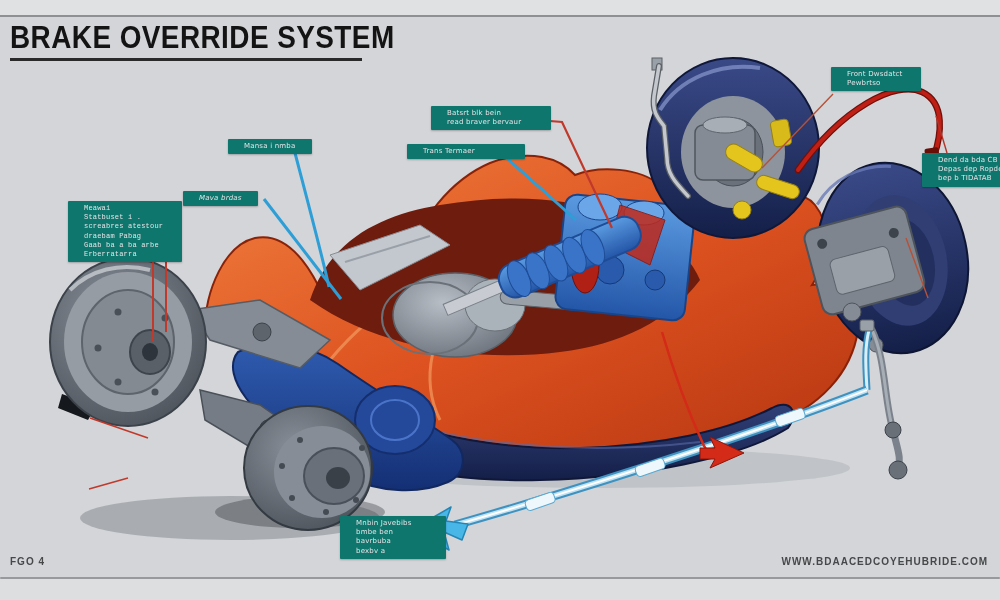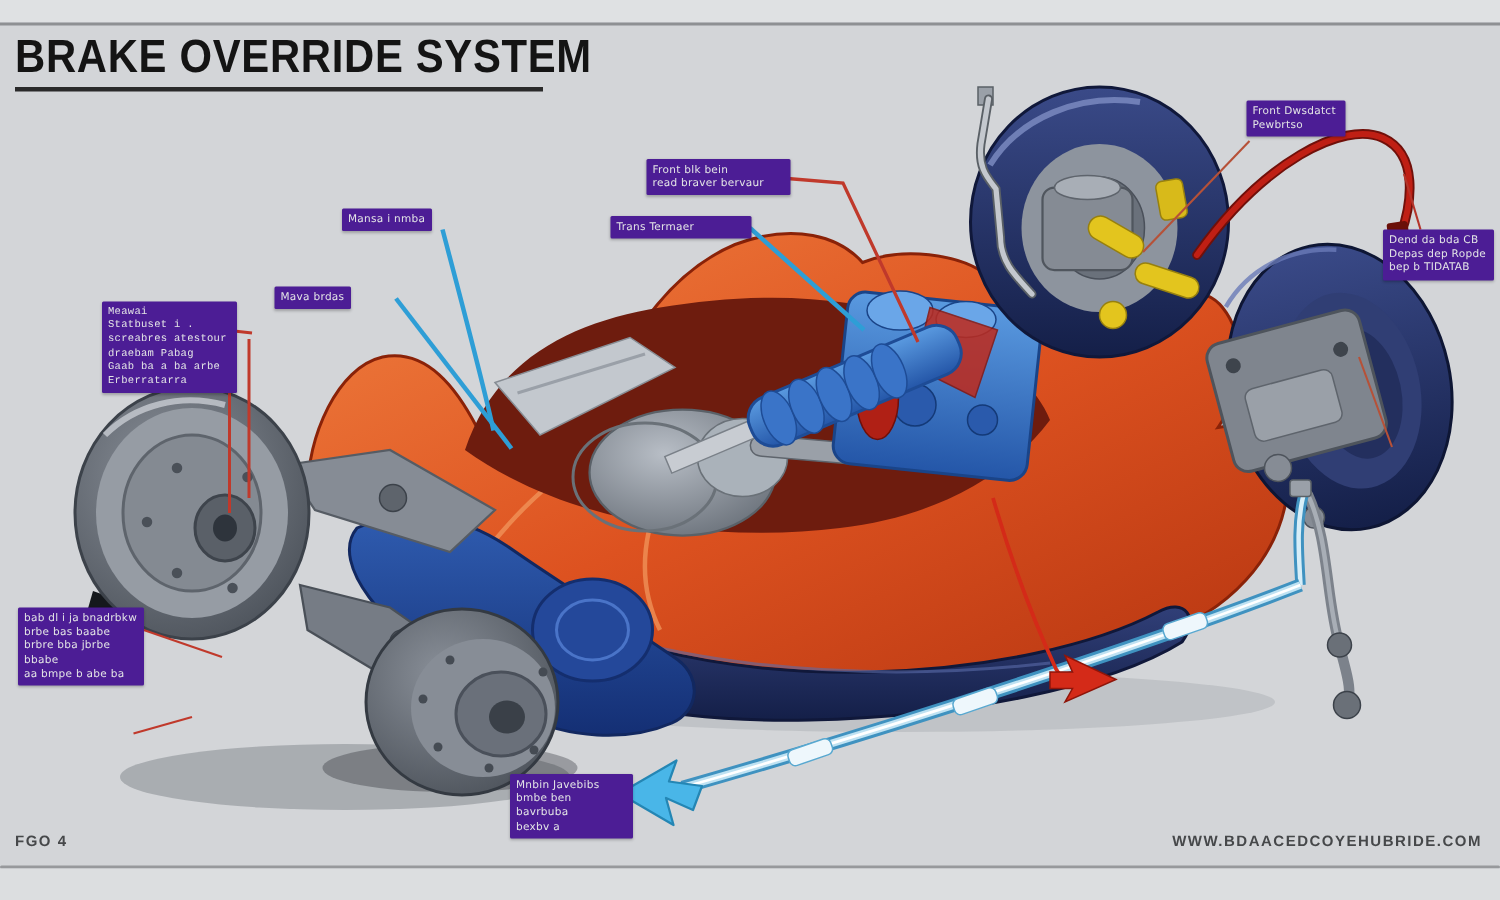--- a/index.html
+++ b/index.html
@@ -13,24 +13,24 @@
   .bottom-rule{position:absolute;left:0;top:577px;width:1000px;height:2px;background:#97999c;border-radius:2px;}
   .bottom-strip{position:absolute;left:0;top:579px;width:1000px;height:21px;background:#dcdee0;}
   .header{position:absolute;left:10px;top:20px;}
   .title{
     margin:0;font-size:31px;font-weight:800;color:#141414;letter-spacing:0.5px;
     transform:scaleX(0.9);transform-origin:left center;white-space:nowrap;
   }
   .title-underline{width:352px;height:3px;background:#2a2a2a;margin-top:2px;}
   .subtitle{margin-top:3px;font-size:10px;font-weight:700;color:#3a3c3e;letter-spacing:1.2px;}
   .callout{
-    position:absolute;background:#4c1d95;color:#e3e4e6;
+    position:absolute;background:#0f766e;color:#e3e4e6;
     font-family:"DejaVu Sans",sans-serif;
     font-size:7px;line-height:1.32;letter-spacing:0.2px;
-    padding:3px 4px;border-radius:1px;white-space:pre-line;
+    padding:3px 16px;border-radius:1px;white-space:pre-line;
     box-shadow:0 1px 2px rgba(0,0,0,0.25);
   }
   .footer-text{
     position:absolute;top:556px;font-size:10px;font-weight:700;
     color:#46484a;letter-spacing:1px;
   }
   .fig{left:10px;}
   .site{right:12px;}
   svg{position:absolute;left:0;top:0;}
 </style>
@@ -275,33 +275,29 @@
     <div class="title-underline"></div>
   </div>
 
   <div class="callout" style="left:68px;top:201px;width:82px;font-family:Liberation Mono, monospace;">Meawai
 Statbuset i .
 screabres atestour
 draebam Pabag
 Gaab ba a ba arbe
 Erberratarra</div>
   <div class="callout" style="left:228px;top:139px;text-align:right;">Mansa i nmba</div>
-  <div class="callout" style="left:183px;top:191px;">Mava brdas</div>
+  <div class="callout" style="left:183px;top:191px;font-style:italic;">Mava brdas</div>
   <div class="callout" style="left:407px;top:144px;width:86px;">Trans Termaer</div>
-  <div class="callout" style="left:431px;top:106px;width:88px;">Front blk bein
+  <div class="callout" style="left:431px;top:106px;width:88px;">Batsrt blk bein
 read braver bervaur</div>
   <div class="callout" style="left:831px;top:67px;width:58px;">Front Dwsdatct
 Pewbrtso</div>
   <div class="callout" style="left:922px;top:153px;width:66px;">Dend da bda CB
 Depas dep Ropde
 bep b TIDATAB</div>
-  <div class="callout" style="left:12px;top:405px;width:76px;">bab dl i ja bnadrbkw
-brbe bas baabe
-brbre bba jbrbe bbabe
-aa bmpe b abe ba</div>
   <div class="callout" style="left:340px;top:516px;width:74px;">Mnbin Javebibs
 bmbe ben bavrbuba
 bexbv    a</div>
 
   <div class="footer-text fig">FGO 4</div>
   <div class="footer-text site">WWW.BDAACEDCOYEHUBRIDE.COM</div>
   <div class="bottom-rule"></div>
   <div class="bottom-strip"></div>
 
 </div>

